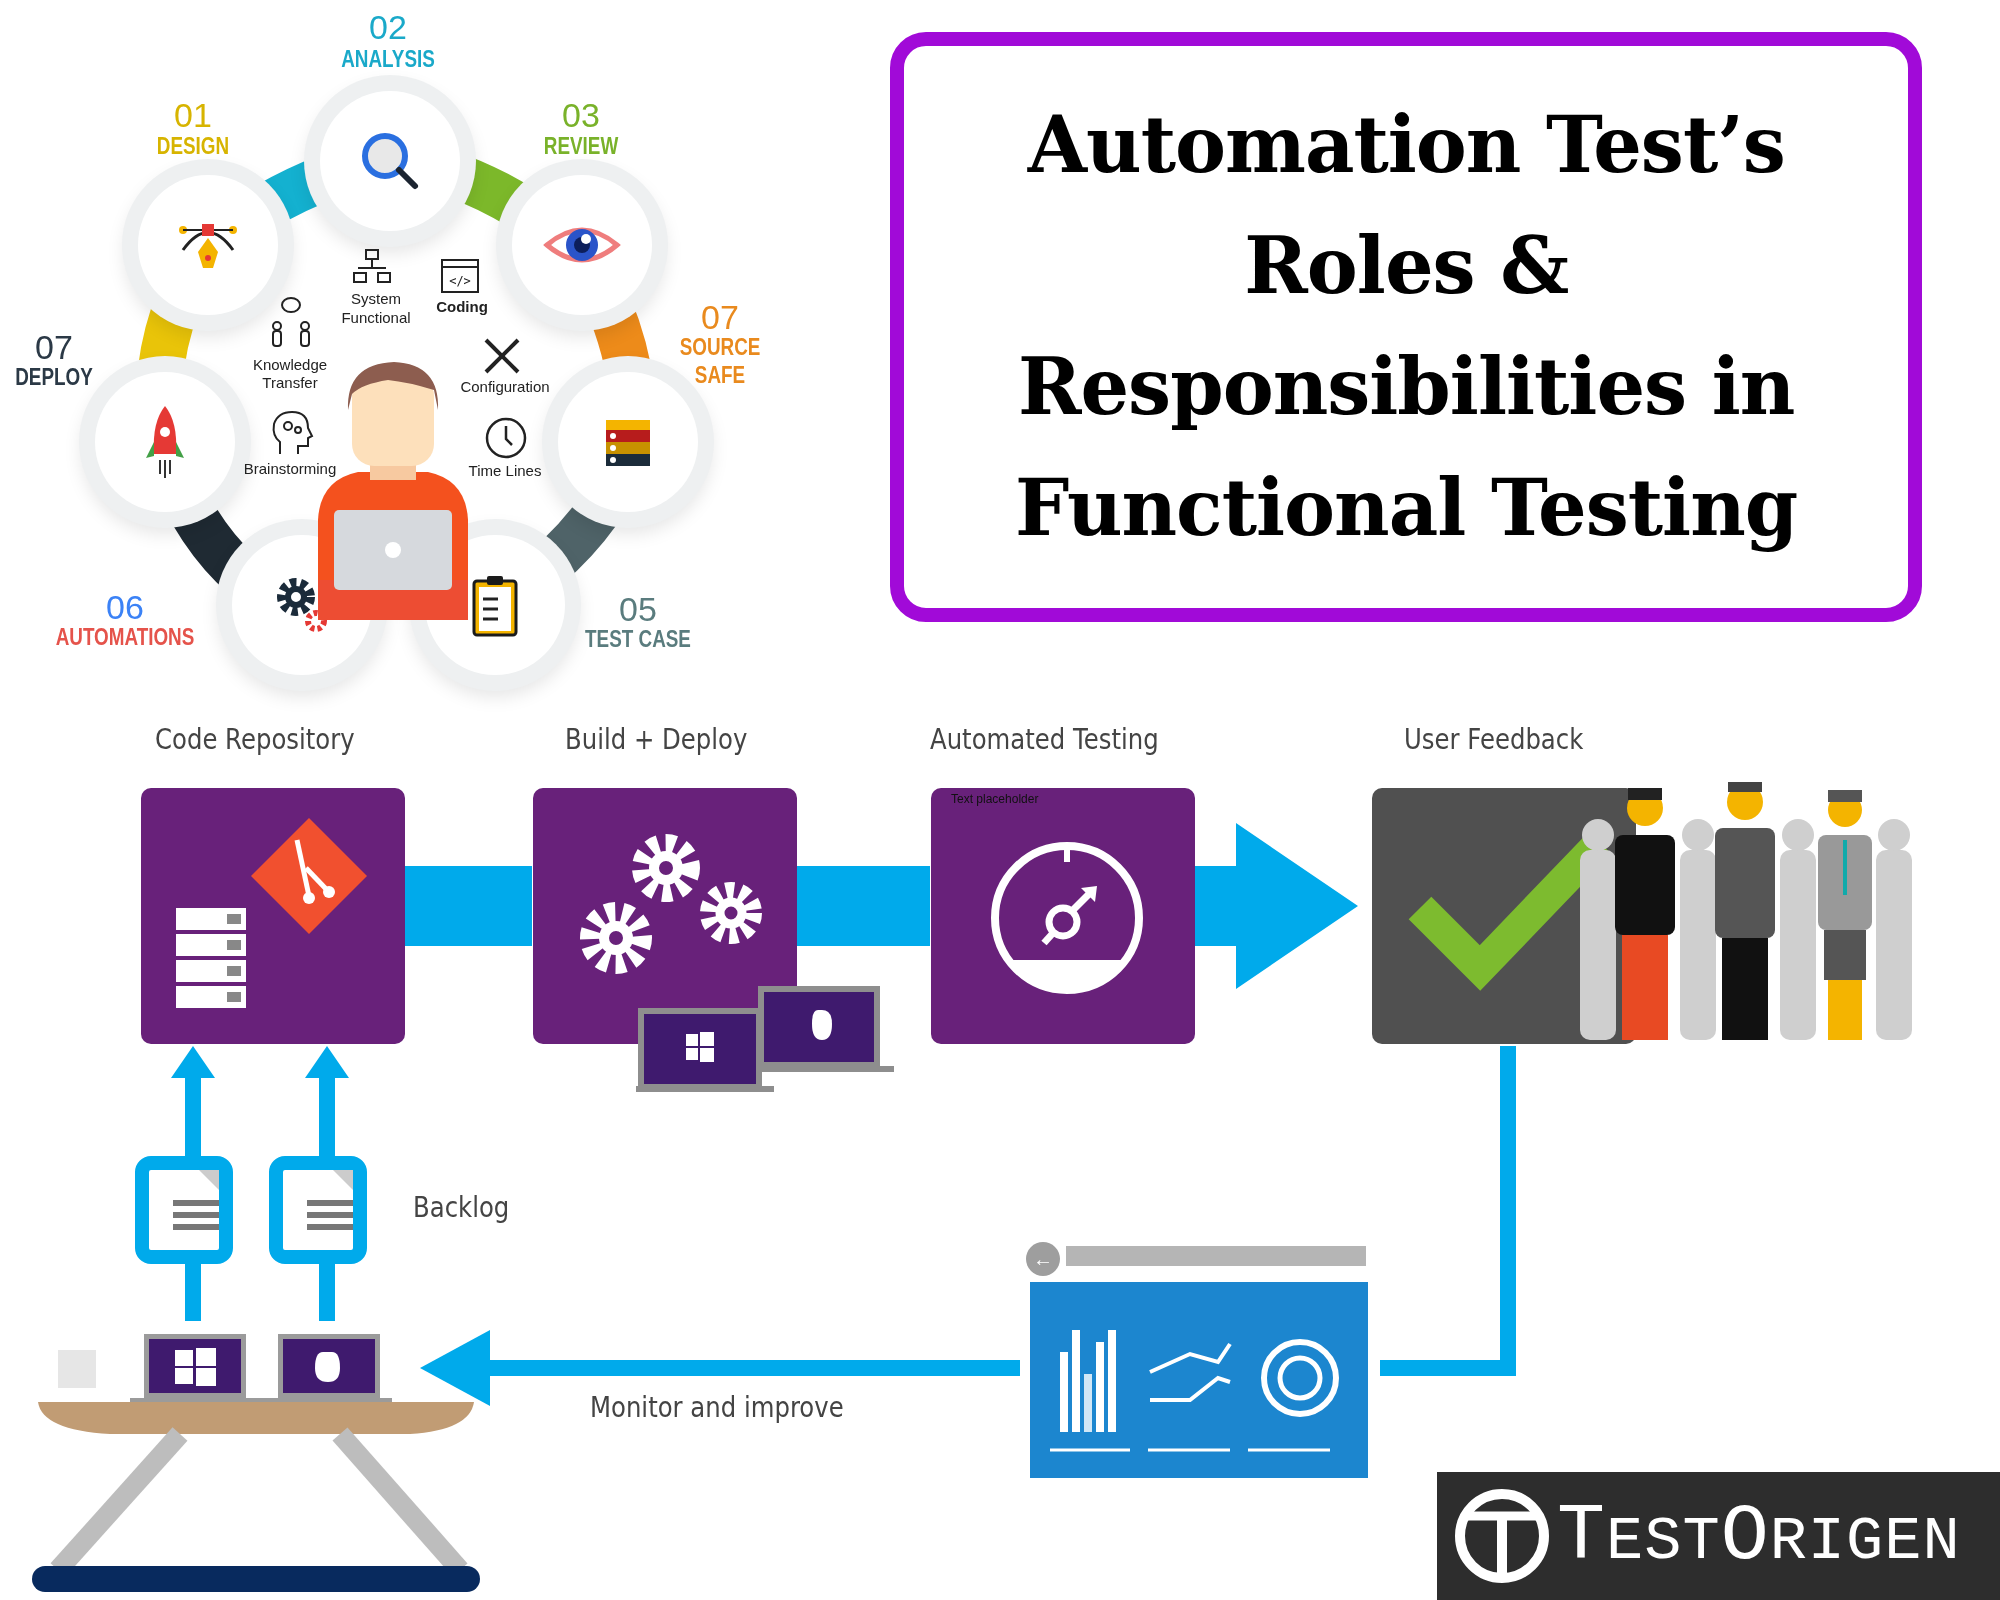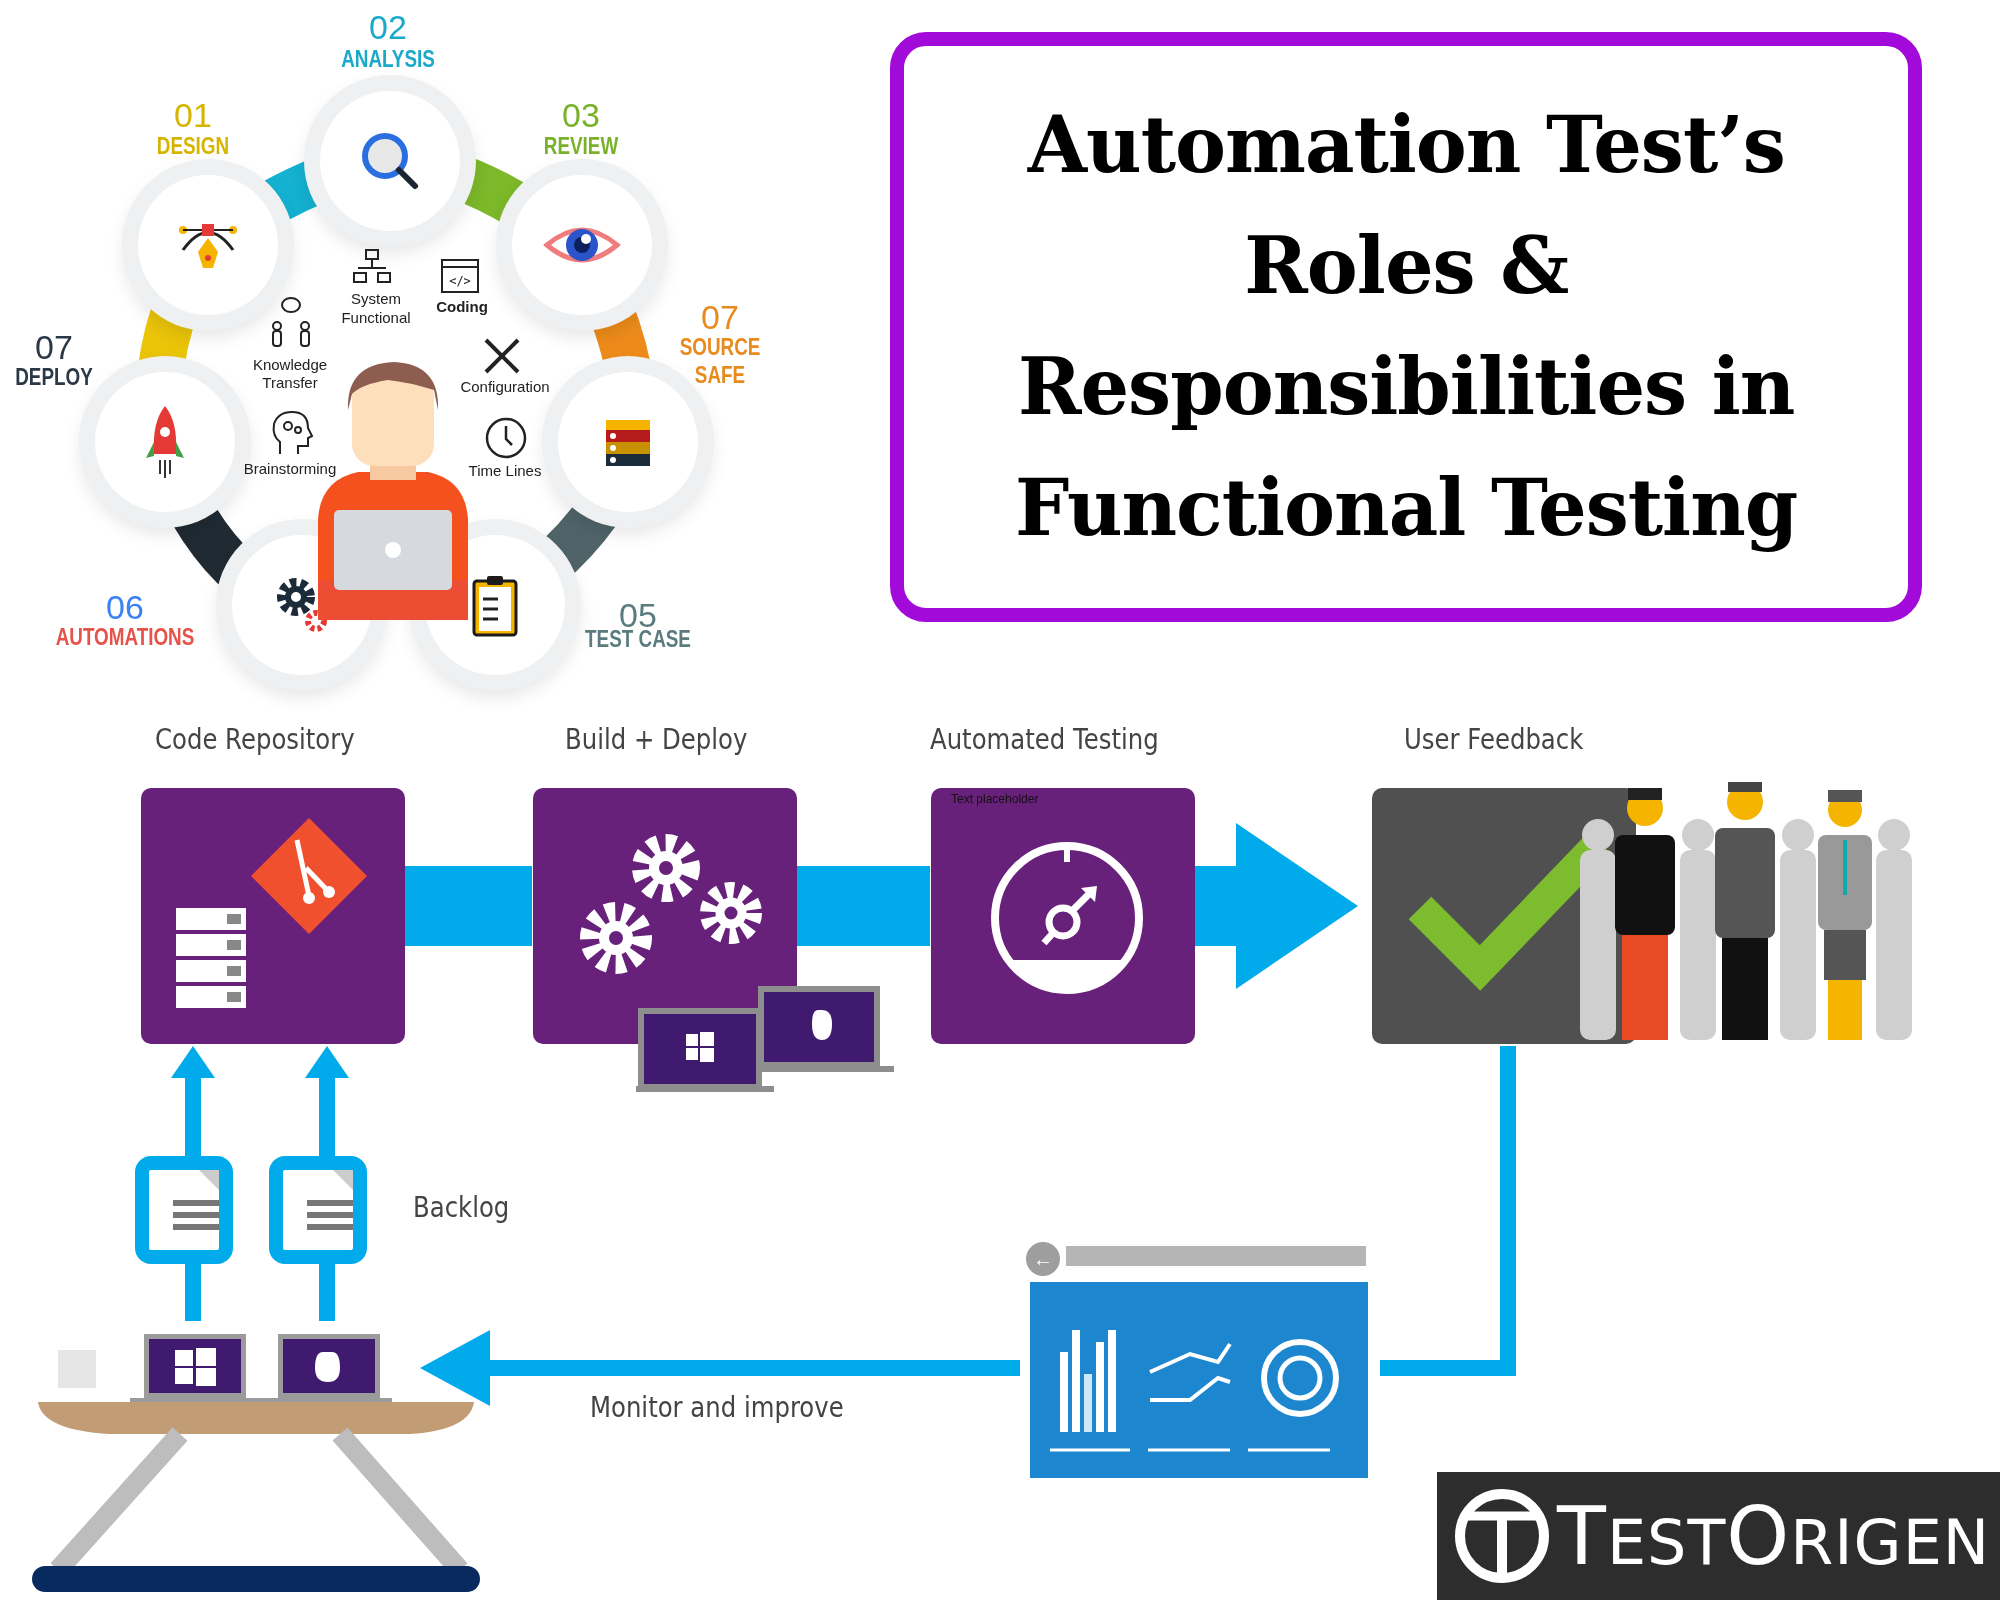--- a/index.html
+++ b/index.html
@@ -48,21 +48,21 @@
   <div class="stepnum" style="left:163px;top:98px;width:60px;color:#d7b400;">01</div>
   <div class="steplbl" style="left:128px;top:133px;width:130px;color:#d7b400;">DESIGN</div>
 
   <div class="stepnum" style="left:551px;top:98px;width:60px;color:#79b22a;">03</div>
   <div class="steplbl" style="left:516px;top:133px;width:130px;color:#79b22a;">REVIEW</div>
 
   <div class="stepnum" style="left:690px;top:300px;width:60px;color:#e98a1e;">07</div>
   <div class="steplbl" style="left:660px;top:334px;width:120px;color:#e98a1e;">SOURCE</div>
   <div class="steplbl" style="left:660px;top:362px;width:120px;color:#e98a1e;">SAFE</div>
 
-  <div class="stepnum" style="left:608px;top:592px;width:60px;color:#5a7c7e;margin-top:6px;">05</div>
+  <div class="stepnum" style="left:608px;top:592px;width:60px;color:#5a7c7e;">05</div>
   <div class="steplbl" style="left:563px;top:626px;width:150px;color:#5a7c7e;">TEST CASE</div>
 
   <div class="stepnum" style="left:95px;top:590px;width:60px;color:#3b82f6;">06</div>
   <div class="steplbl" style="left:30px;top:624px;width:190px;color:#e5534b;">AUTOMATIONS</div>
 
   <div class="stepnum" style="left:24px;top:330px;width:60px;color:#2b3946;">07</div>
   <div class="steplbl" style="left:0px;top:364px;width:108px;color:#2b3946;">DEPLOY</div>
 
   <div class="node" style="left:320px;top:91px;">
     <svg width="70" height="70" viewBox="0 0 70 70">
@@ -377,16 +377,16 @@
     </div>
   </div>
 </div>
 
 <div class="logo-bar">
   <svg width="110" height="110" viewBox="0 0 110 110" style="margin-left:10px;">
     <circle cx="55" cy="55" r="42" fill="none" stroke="#fff" stroke-width="10"></circle>
     <line x1="18" y1="35" x2="92" y2="35" stroke="#fff" stroke-width="9"></line>
     <line x1="55" y1="35" x2="55" y2="97" stroke="#fff" stroke-width="10"></line>
   </svg>
-  <div class="logo-text" style="">
+  <div class="logo-text" style="font-family:Liberation Mono, monospace;">
     <span class="big">T</span><span>EST</span><span class="big">O</span><span>RIGEN</span>
   </div>
 </div>
 
 </body></html>

